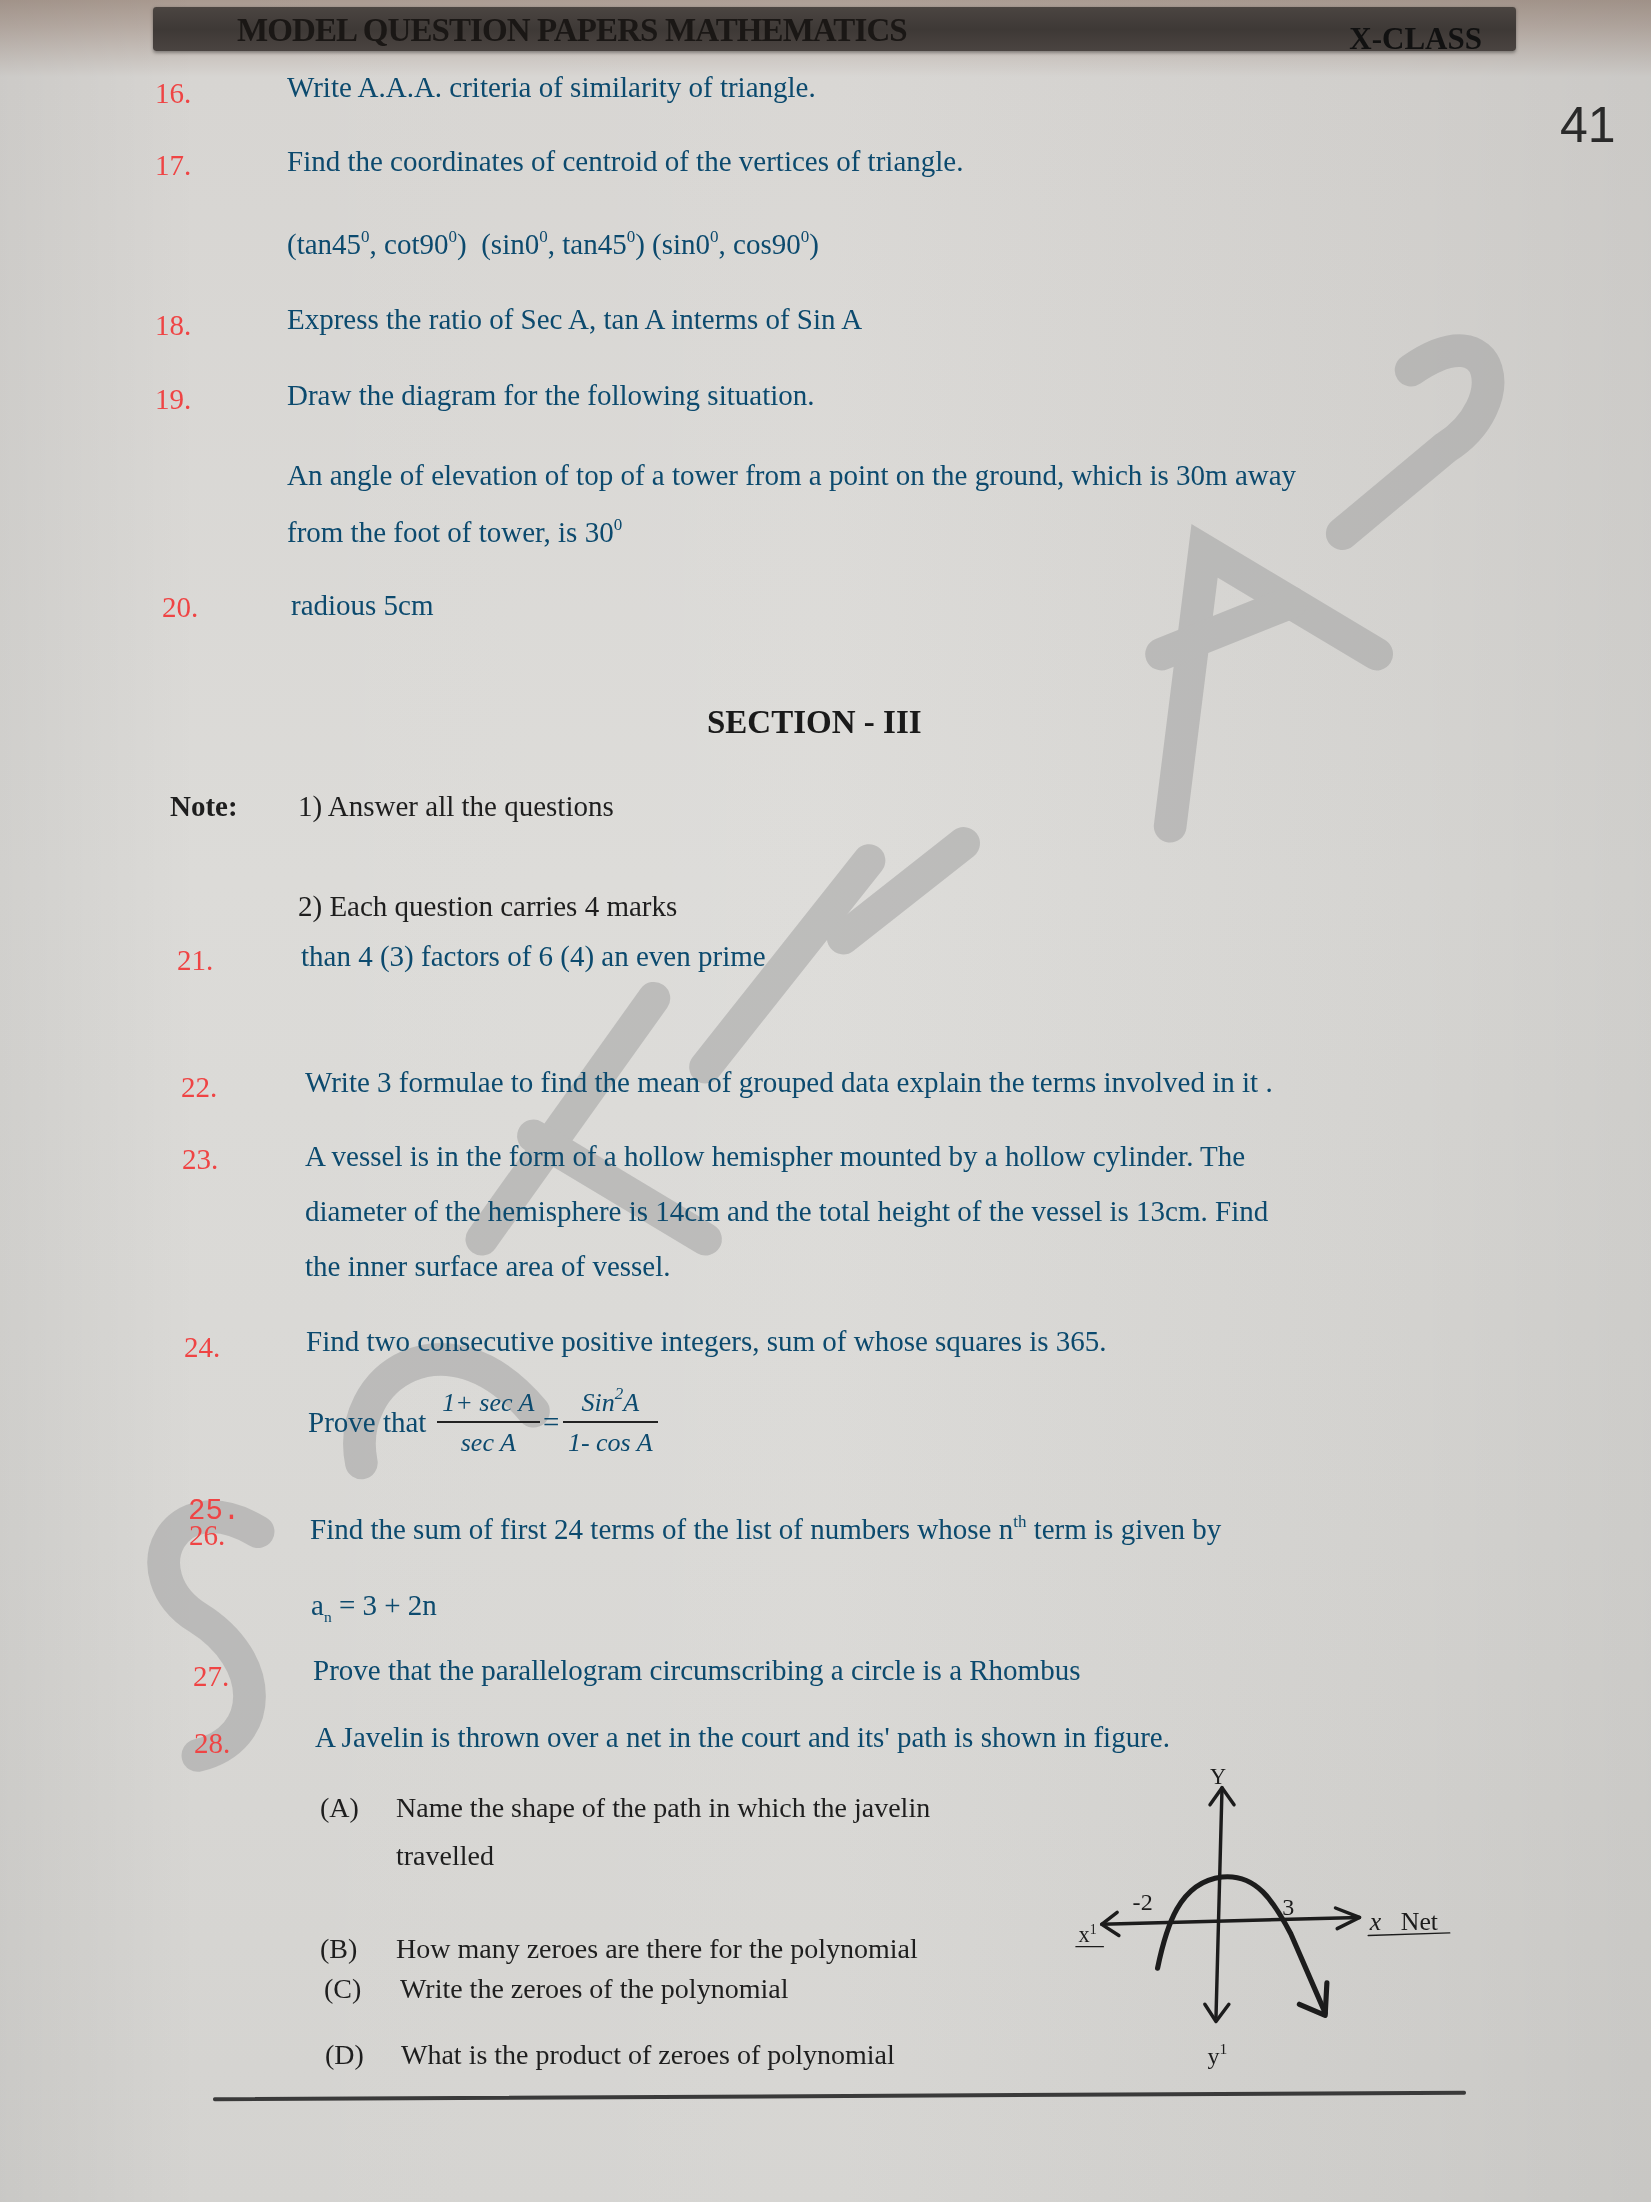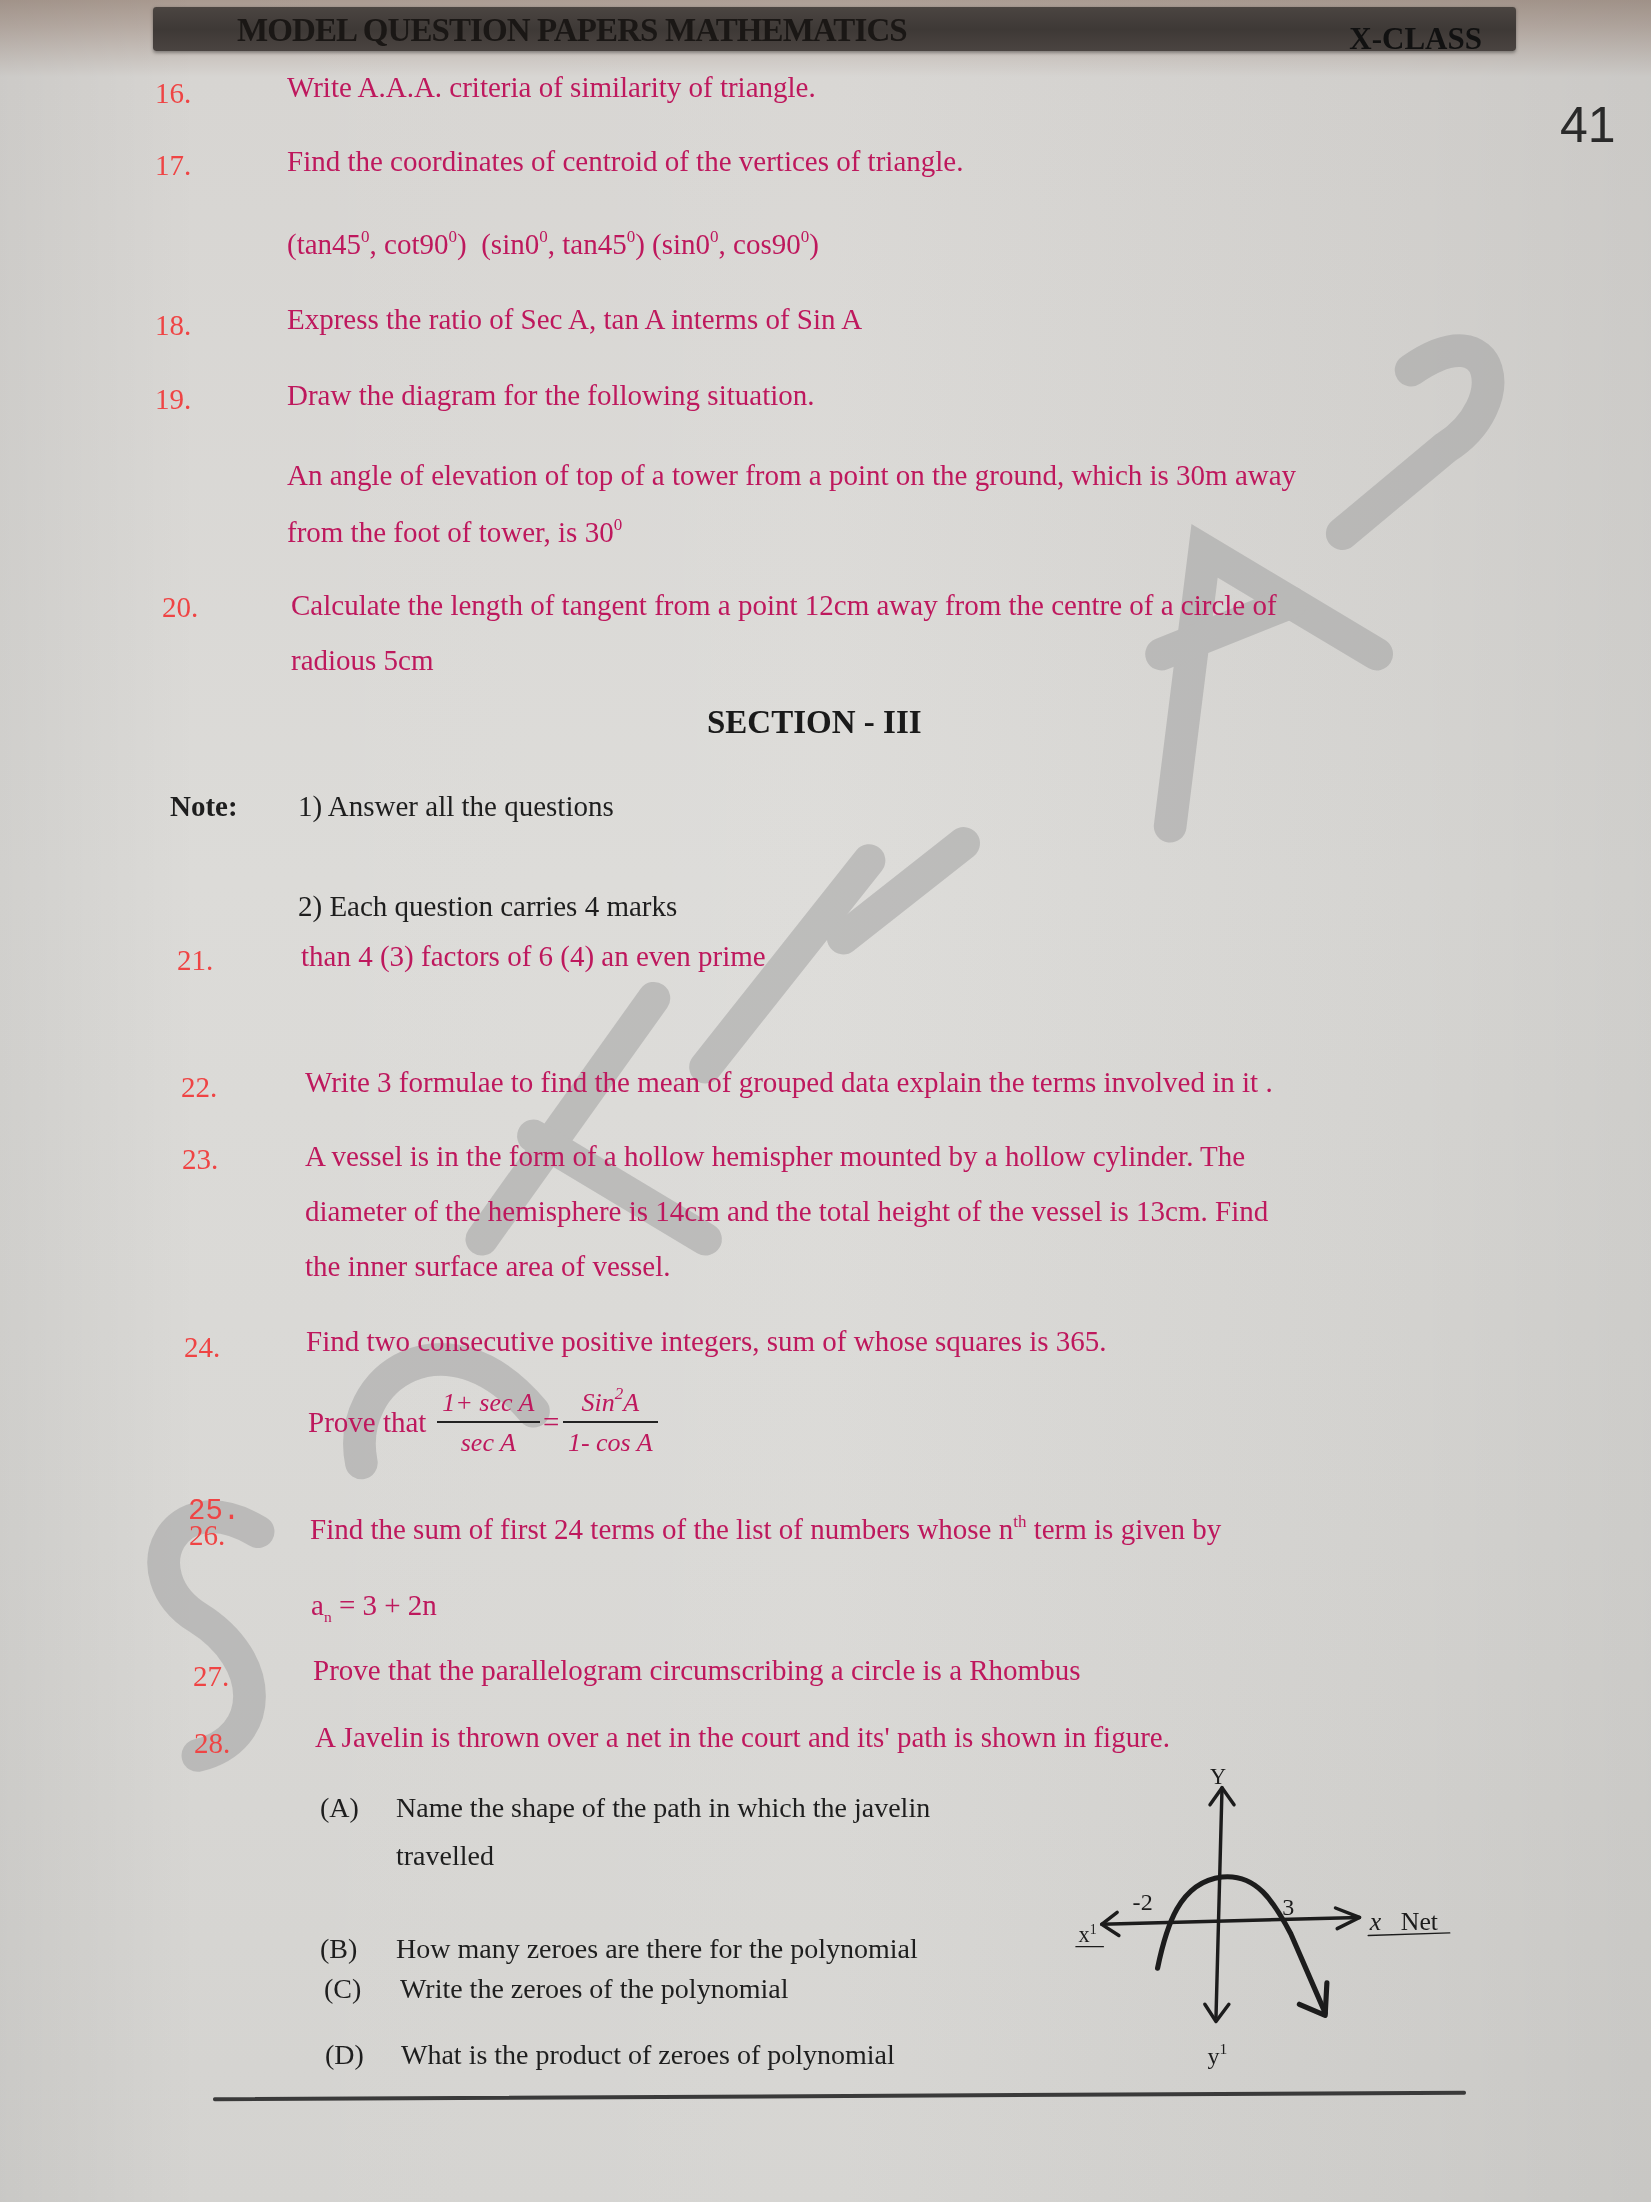--- a/index.html
+++ b/index.html
@@ -29,21 +29,21 @@
     position:absolute; right:34px; top:13.8px; font-size:31px; color:#111; font-weight:bold;
   }
   .page-number {
     position:absolute; left:1560px; top:96px; font-family:"Liberation Sans", sans-serif;
     font-size:50px; color:#2a2a2a;
   }
   .watermark {
     position:absolute; left:0; top:0; width:1652px; height:2203px; pointer-events:none;
   }
   .q {
-    position:absolute; font-size:29px; line-height:50px; color:#be185d;
+    position:absolute; font-size:29px; line-height:50px; color:#0c4a6e;
   }
   .qnum { position:absolute; font-size:29px; color:#ef4444;margin-top:6px; }
   .q .line { display:block; white-space:nowrap; }
   .section-title {
     position:absolute; left:707px; top:704px; font-size:33px; font-weight:bold; color:#1a1a1a;
   }
   .note-label { position:absolute; left:170px; top:790px; font-size:29px; font-weight:bold; }
   .note-item { position:absolute; font-size:29px; }
   sup { font-size:17px; vertical-align: 12px; line-height:0; }
   sub { font-size:15.5px; vertical-align: -6.9px; line-height:0; }
@@ -118,21 +118,20 @@
 <div class="q" style="left:287px; top:370px;">
   <span class="line">Draw the diagram for the following situation.</span>
 </div>
 <div class="q" style="left:287px; top:447px; line-height:57px;">
   <span class="line">An angle of elevation of top of a tower from a point on the ground, which is 30m away</span>
   <span class="line"><span>from  the foot of tower, is 30</span><sup>0</sup></span>
 </div>
 
 <span class="qnum" style="left:162px; top:585px;">20.</span>
 <div class="q" style="left:291px; top:578px; line-height:55px;">
-  <span class="line">Calculate the length of tangent from a point 12cm away from the centre of a circle of</span>
   <span class="line">radious 5cm</span>
 </div>
 
 <div class="section-title">SECTION - III</div>
 <div class="note-label">Note:</div>
 <div class="note-item" style="left:298px; top:790px;">1)  Answer all the questions</div>
 <div class="note-item" style="left:298px; top:862px;margin-top:28px;">2)  Each question carries 4 marks</div>
 
 <span class="qnum" style="left:177px; top:938px;">21.</span>
 <div class="q" style="left:301px; top:929px; line-height:55px;">

